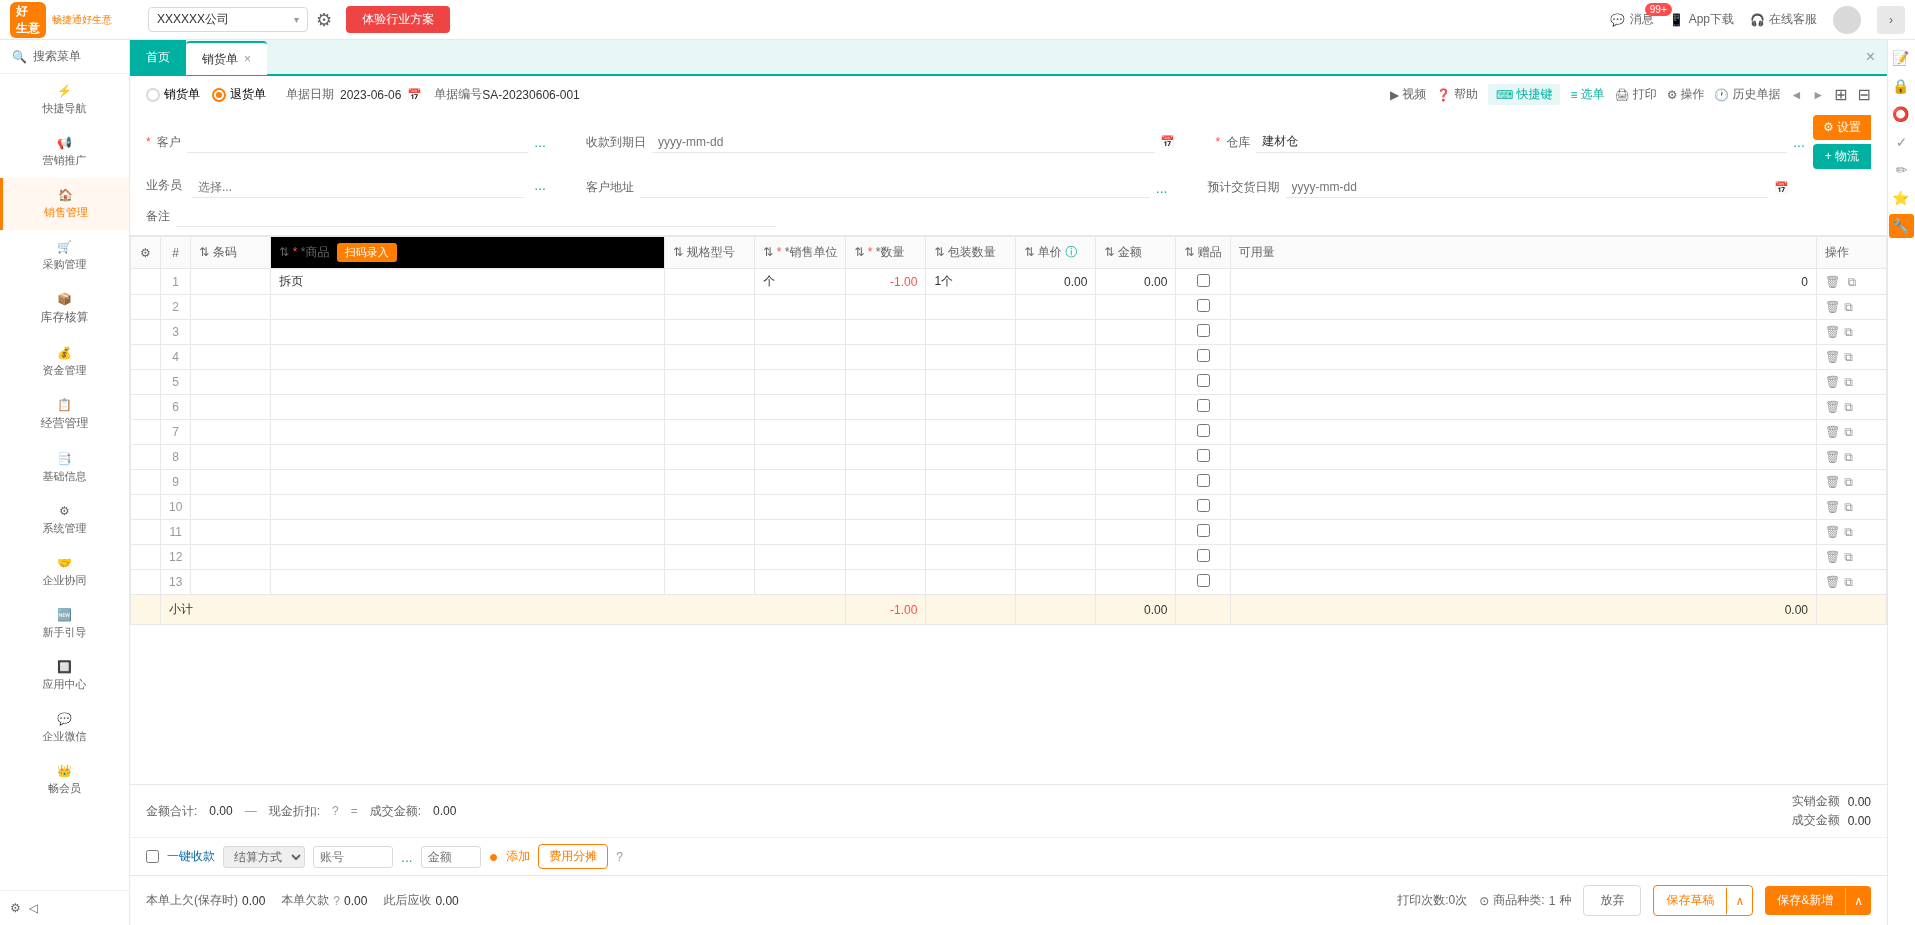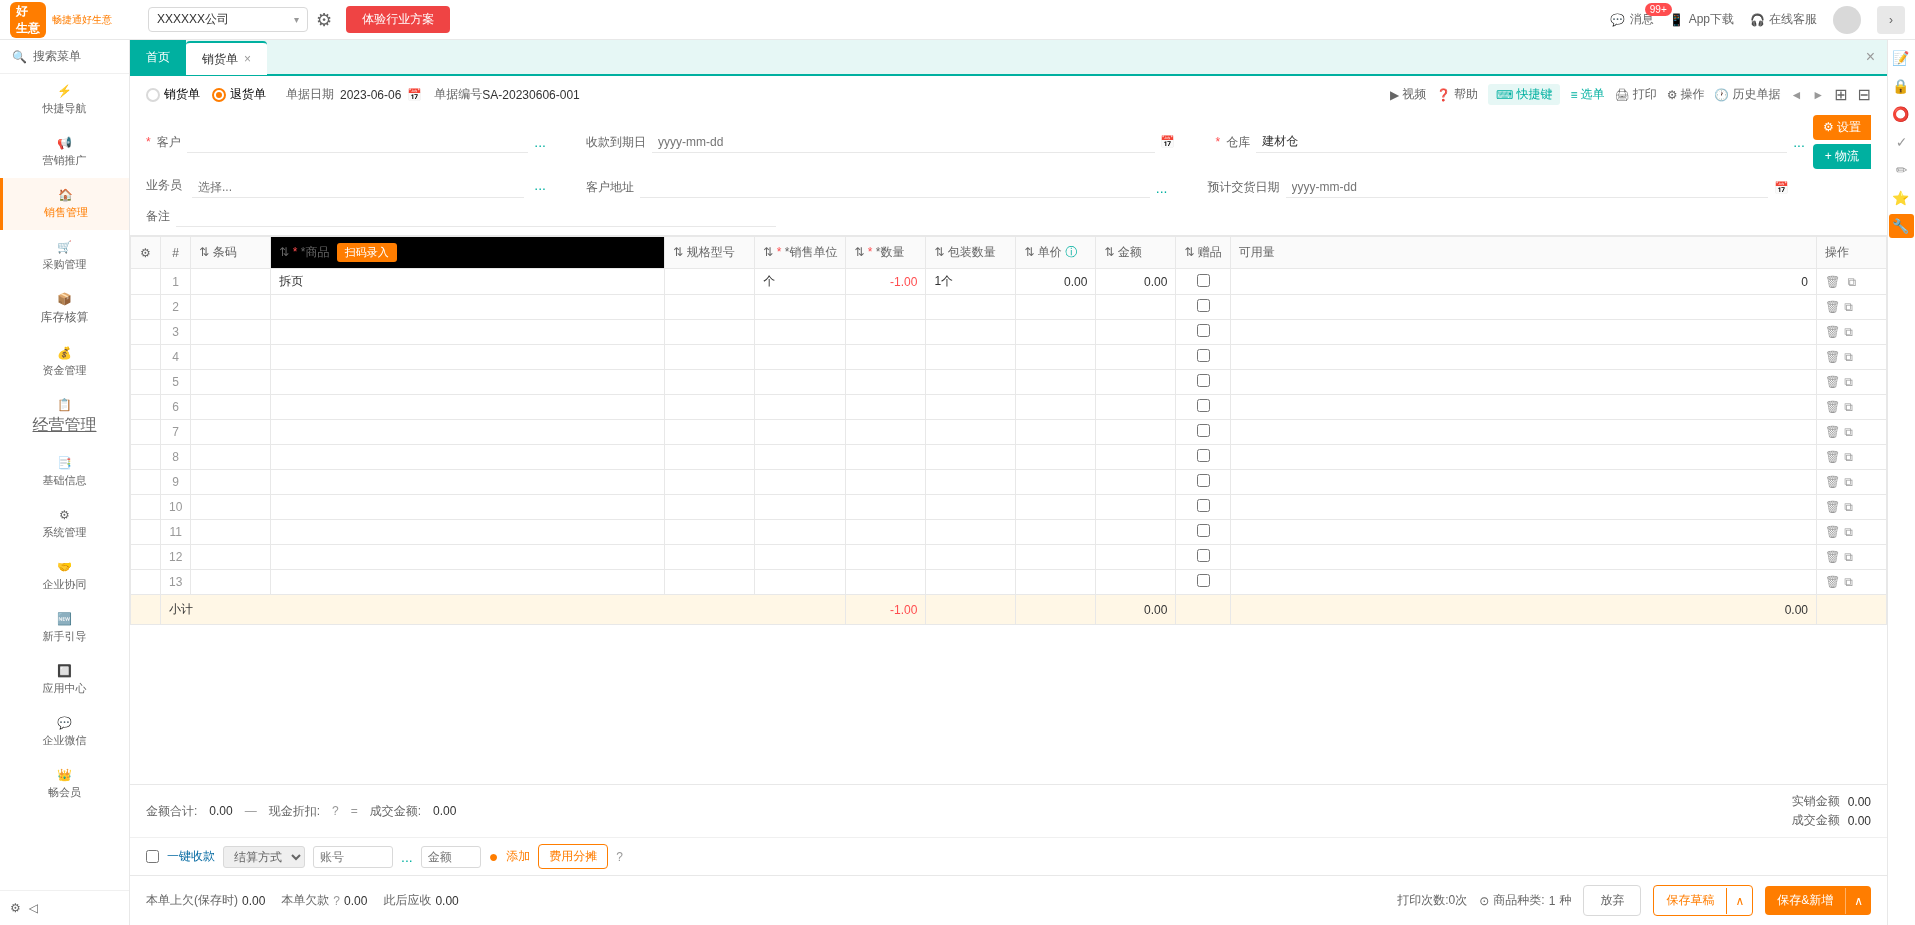--- a/index.html
+++ b/index.html
@@ -71,21 +71,21 @@
     <div style="display:flex;flex-direction:column;align-items:center;padding:10px 0;cursor:pointer;color:#666;gap:3px;">
       <span>📦</span>
       <span style="font-size:12px;">库存核算</span>
     </div>
     <div style="display:flex;flex-direction:column;align-items:center;padding:10px 0;cursor:pointer;color:#666;gap:3px;">
       <span>💰</span>
       <span style="font-size:11px;">资金管理</span>
     </div>
     <div style="display:flex;flex-direction:column;align-items:center;padding:10px 0;cursor:pointer;color:#666;gap:3px;">
       <span>📋</span>
-      <span style="font-size:16px;text-decoration:underline;">经营管理</span>
+      <span style="font-size:12px;">经营管理</span>
     </div>
     <div style="display:flex;flex-direction:column;align-items:center;padding:10px 0;cursor:pointer;color:#666;gap:3px;">
       <span>📑</span>
       <span style="font-size:11px;">基础信息</span>
     </div>
     <div style="display:flex;flex-direction:column;align-items:center;padding:10px 0;cursor:pointer;color:#666;gap:3px;">
       <span>⚙</span>
       <span style="font-size:11px;">系统管理</span>
     </div>
     <div style="display:flex;flex-direction:column;align-items:center;padding:10px 0;cursor:pointer;color:#666;gap:3px;">

